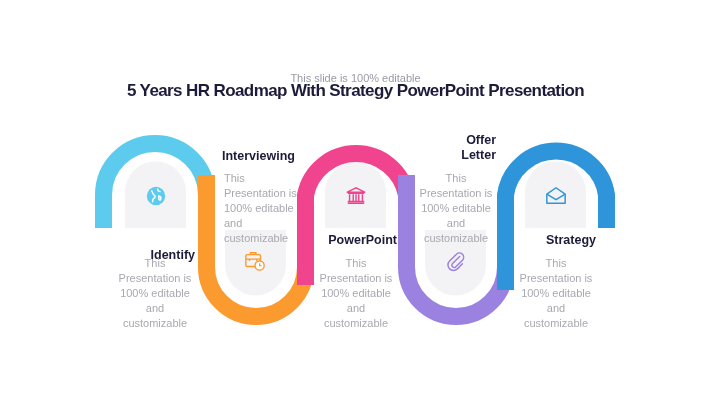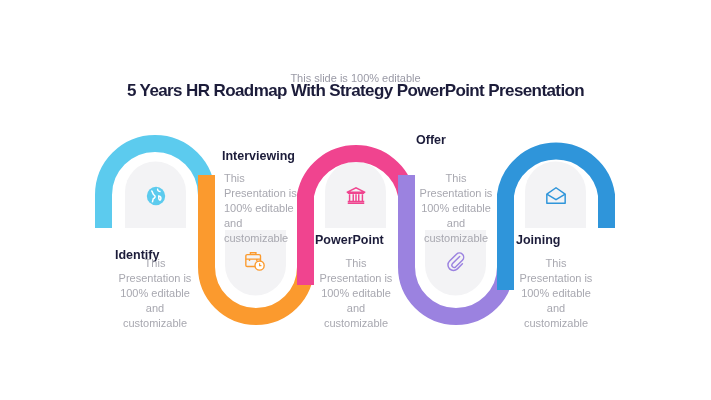--- a/index.html
+++ b/index.html
@@ -1,20 +1,20 @@
 <!DOCTYPE html>
 <html><head>
 <meta charset="utf-8">
 <style>
   html,body{margin:0;padding:0;}
   body{width:711px;height:400px;background:#ffffff;position:relative;overflow:hidden;font-family:"Liberation Sans",sans-serif;}
   .title{position:absolute;top:42px;left:0;width:711px;text-align:center;font-size:17px;font-weight:bold;color:#1c1c3a;letter-spacing:-0.6px;margin-top:39px;}
   .subtitle{position:absolute;top:72px;left:0;width:711px;text-align:center;font-size:11px;color:#9a9aa6;}
   svg.road{position:absolute;left:0;top:0;}
-  .label{position:absolute;font-size:12.5px;font-weight:bold;color:#1c1c3a;text-align:left;white-space:nowrap;}
+  .label{position:absolute;font-size:12.5px;font-weight:bold;color:#1c1c3a;text-align:right;white-space:nowrap;}
   .desc{position:absolute;font-size:11px;line-height:15px;color:#a8a8b0;text-align:center;width:80px;}
   .icon{position:absolute;width:22px;height:22px;}
 </style>
 </head>
 <body>
 
 <div class="title">5 Years HR Roadmap With Strategy PowerPoint Presentation</div>
 <div class="subtitle">This slide is 100% editable</div>
 
 <svg class="road" width="711" height="400">
@@ -68,36 +68,37 @@
 <div class="desc" style="left:316px;top:256px">
   <div>This</div>
     <div>Presentation is</div>
     <div>100% editable</div>
     <div>and</div>
     <div>customizable</div>
 </div>
 
 <div class="label" style="left:416px;top:133px;width:80px;line-height:15px">
   <div>Offer</div>
+    <div>Letter</div>
 </div>
 <div class="desc" style="left:416px;top:171px">
   <div>This</div>
     <div>Presentation is</div>
     <div>100% editable</div>
     <div>and</div>
     <div>customizable</div>
 </div>
 <svg class="icon" style="left:445px;top:251px" viewBox="0 0 24 24">
   <path d="M16 6 L8 14 A2.5 2.5 0 0 0 11.5 17.5 L19 10 A4.5 4.5 0 0 0 12.5 3.5 L5 11 A6 6 0 0 0 13.5 19.5 L19 14" fill="none" stroke="#9b82e0" stroke-width="1.6" stroke-linecap="round"></path>
 </svg>
 
 <svg class="icon" style="left:545px;top:185px" viewBox="0 0 24 24">
   <path d="M2 10 L12 3 L22 10 V20 H2 Z" fill="none" stroke="#2f95da" stroke-width="1.6" stroke-linejoin="round"></path>
   <path d="M2 10 L12 16 L22 10" fill="none" stroke="#2f95da" stroke-width="1.6"></path>
 </svg>
-<div class="label" style="left:516px;top:233px;width:80px">Joining</div>
+<div class="label" style="left:516px;top:233px;width:80px">Strategy</div>
 <div class="desc" style="left:516px;top:256px">
   <div>This</div>
     <div>Presentation is</div>
     <div>100% editable</div>
     <div>and</div>
     <div>customizable</div>
 </div>
 
 </body></html>

